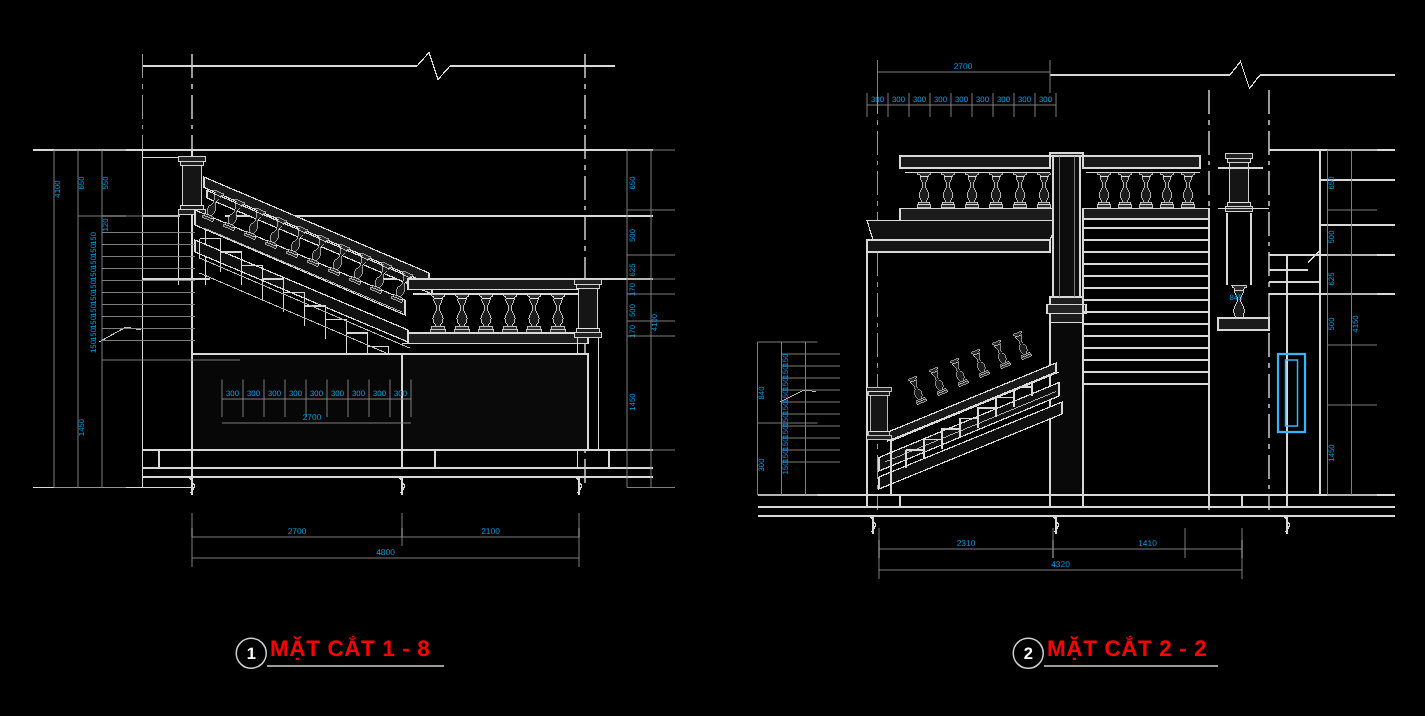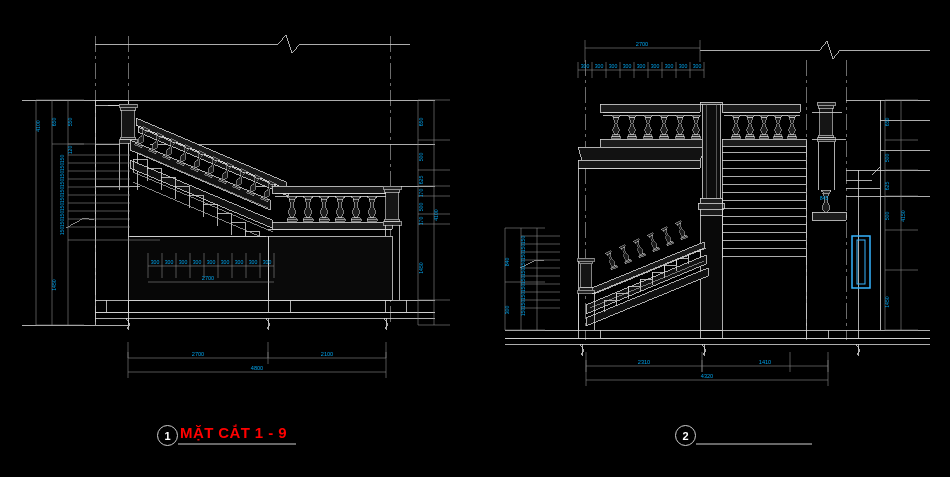--- a/index.html
+++ b/index.html
@@ -404,17 +404,18 @@
     <text x="707" y="378" text-anchor="middle" font-size="5.6">4320</text>
   </g>
 
   <g stroke="#cfcfcf" stroke-width="1">
     <line x1="178" y1="444" x2="296" y2="444"></line>
     <line x1="696" y1="444" x2="812" y2="444"></line>
   </g>
 </svg>
 
   <div class="bub" style="left:157px;top:425px;">1</div>
-  <div class="ttl" style="left:180px;top:424px;">MẶT CẮT 1 - 9</div>
+  <div class="ttl" style="left:180px;top:424px;">MẶT CẮT 1 - 8</div>
 
   <div class="bub" style="left:675px;top:425px;">2</div>
+  <div class="ttl" style="left:698px;top:424px;">MẶT CẮT 2 - 2</div>
 
 </div>
 
 </body></html>

